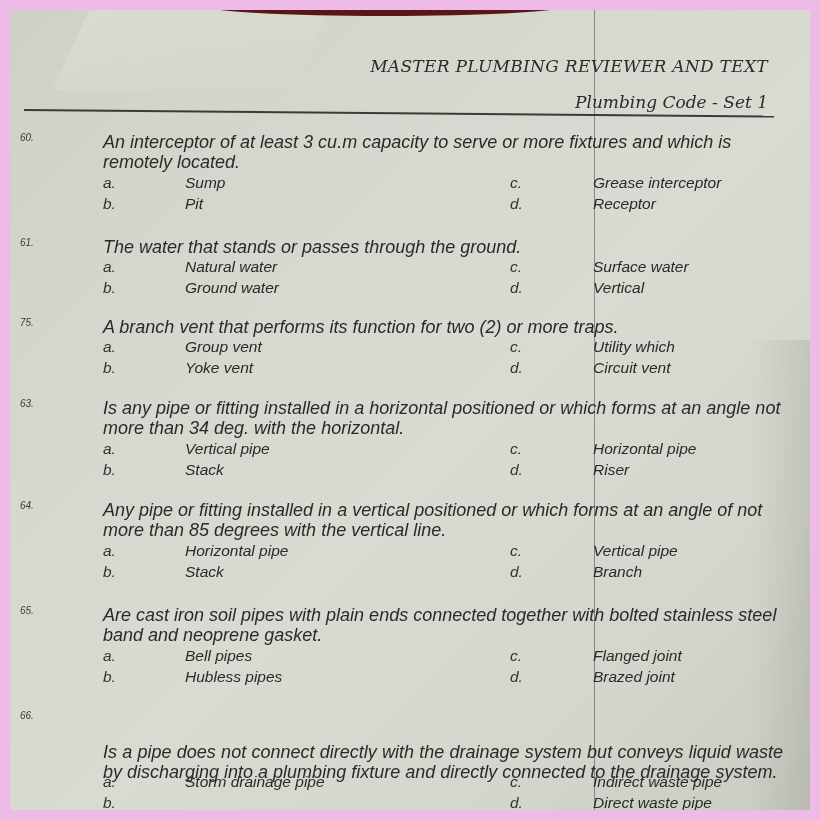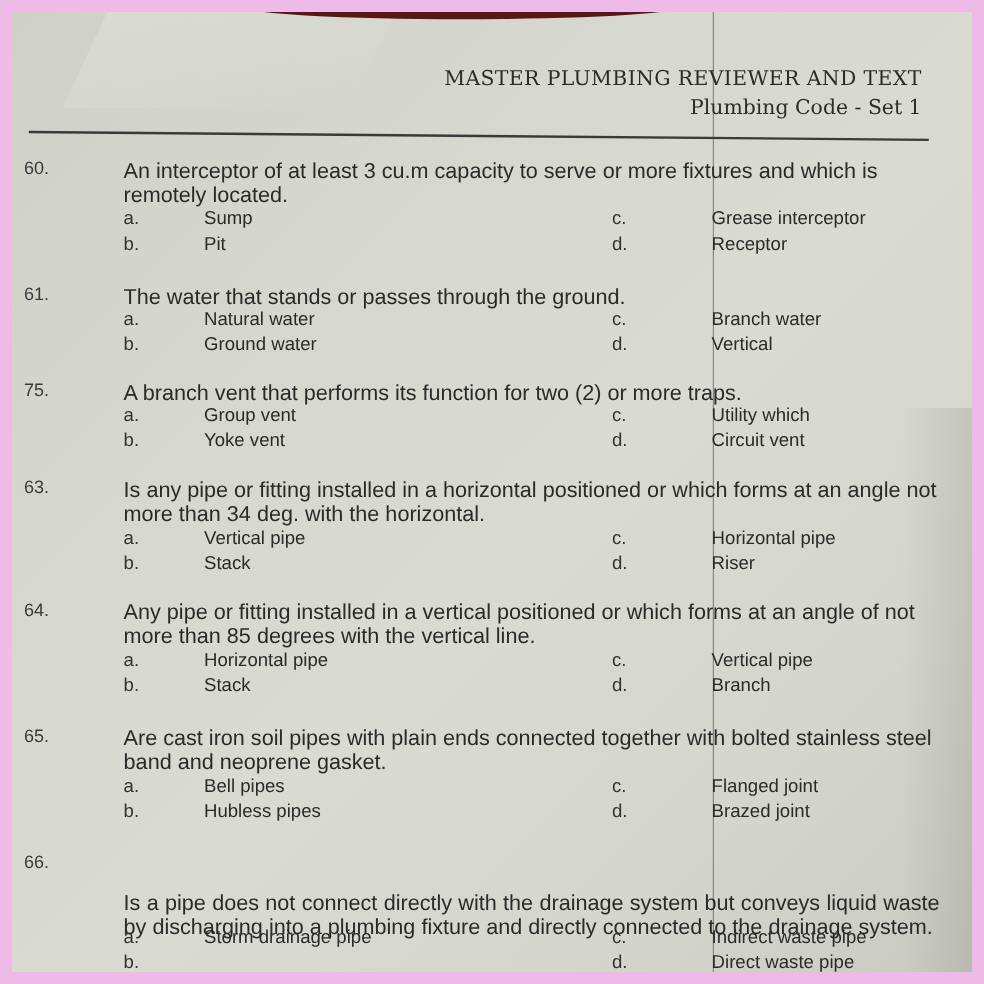--- a/index.html
+++ b/index.html
@@ -17,20 +17,21 @@
       background: #eebbe9;
     }
     .paper {
       position: absolute;
       left: 10px; top: 10px;
       width: 800px; height: 800px;
       background: linear-gradient(135deg, #cfd0c6 0%, #d6d7ce 30%, #d9dad1 55%, #d4d5cc 80%, #c9cac1 100%);
       overflow: hidden;
       color: #2c2c2c;
       font-family: "Liberation Sans", "DejaVu Sans", sans-serif;
+      font-style: italic;
     }
     .shadow-fold {
       position: absolute;
       left: 70px; top: -40px;
       width: 240px; height: 120px;
       background: linear-gradient(160deg, rgba(255,255,255,0.25), rgba(255,255,255,0));
       transform: skewX(-25deg);
     }
     .top-object {
       position: absolute;
@@ -57,40 +58,40 @@
       text-align: right;
       font-family: "DejaVu Serif", "Liberation Serif", serif;
     }
     .header-title {
       font-size: 17px;
       letter-spacing: 0.3px;
       color: #2b2b2b;
     }
     .header-sub {
       font-size: 17px;
-      margin-top: 4px;
+      margin-top: 16px;
       color: #2b2b2b;
     }
     .header-rule {
       position: absolute;
       left: 14px; top: 99px;
       width: 750px; height: 2px;
       background: #3a3a3a;
       transform: rotate(0.5deg);
       transform-origin: left center;
     }
     .question {
       position: absolute;
       left: 0;
       width: 800px;
     }
     .q-num {
       position: absolute;
       left: 10px; top: 0;
-      font-size: 15px;
+      font-size: 10px;
       color: #3a3a3a;
     }
     .q-text {
       position: absolute;
       left: 93px; top: 0;
       width: 680px;
       font-size: 18px;
       line-height: 20px;
       color: #2a2a2a;
     }
@@ -105,21 +106,21 @@
       position: absolute;
       top: 0;
       color: #333;
     }
     .opt-text {
       position: absolute;
       top: 0;
       color: #2a2a2a;
     }
     .l-ab { left: 93px; }
-    .t-ab { left: 160px; }
+    .t-ab { left: 175px; }
     .l-cd { left: 500px; }
     .t-cd { left: 583px; }
   </style>
 </head>
 <body>
 
 <div class="frame">
   <div class="paper">
     <div class="shadow-fold"></div>
     <div class="top-object"></div>
@@ -149,21 +150,21 @@
       </div>
     </div>
 
     <div class="question" style="top:227px;">
       <div class="q-num">61.</div>
       <div class="q-text">The water that stands or passes through the ground.</div>
       <div class="opt-row" style="top:21px;">
         <span class="opt-letter l-ab">a.</span>
         <span class="opt-text t-ab">Natural water</span>
         <span class="opt-letter l-cd">c.</span>
-        <span class="opt-text t-cd">Branch water</span>
+        <span class="opt-text t-cd">Surface water</span>
       </div>
       <div class="opt-row" style="top:42px;">
         <span class="opt-letter l-ab">b.</span>
         <span class="opt-text t-ab">Ground water</span>
         <span class="opt-letter l-cd">d.</span>
         <span class="opt-text t-cd">Vertical</span>
       </div>
     </div>
 
     <div class="question" style="top:307px;">

